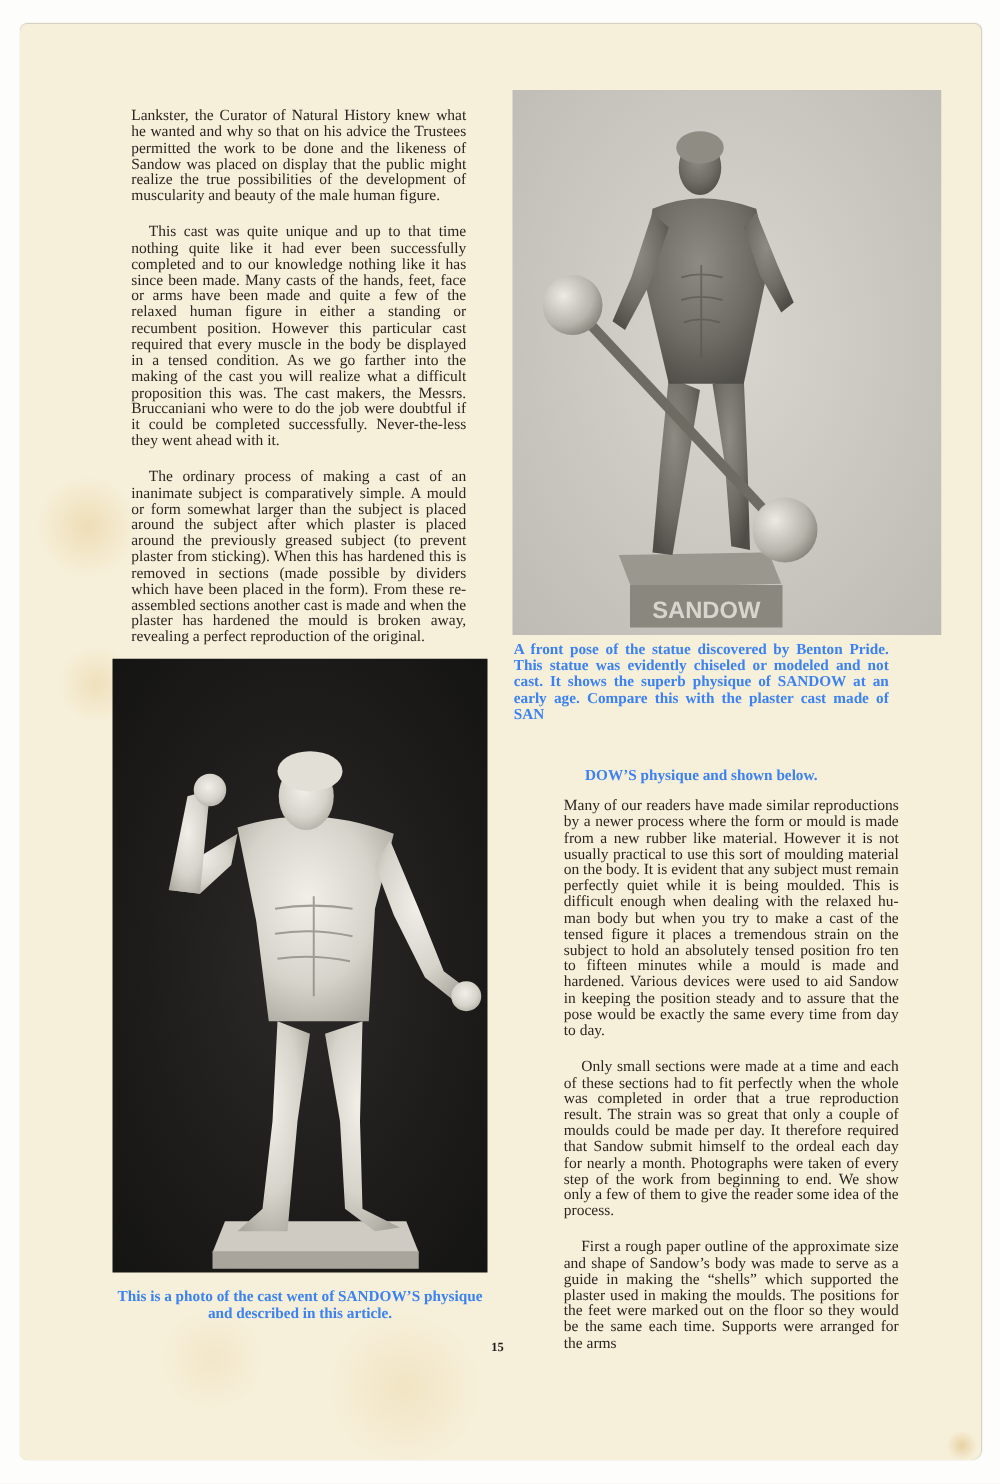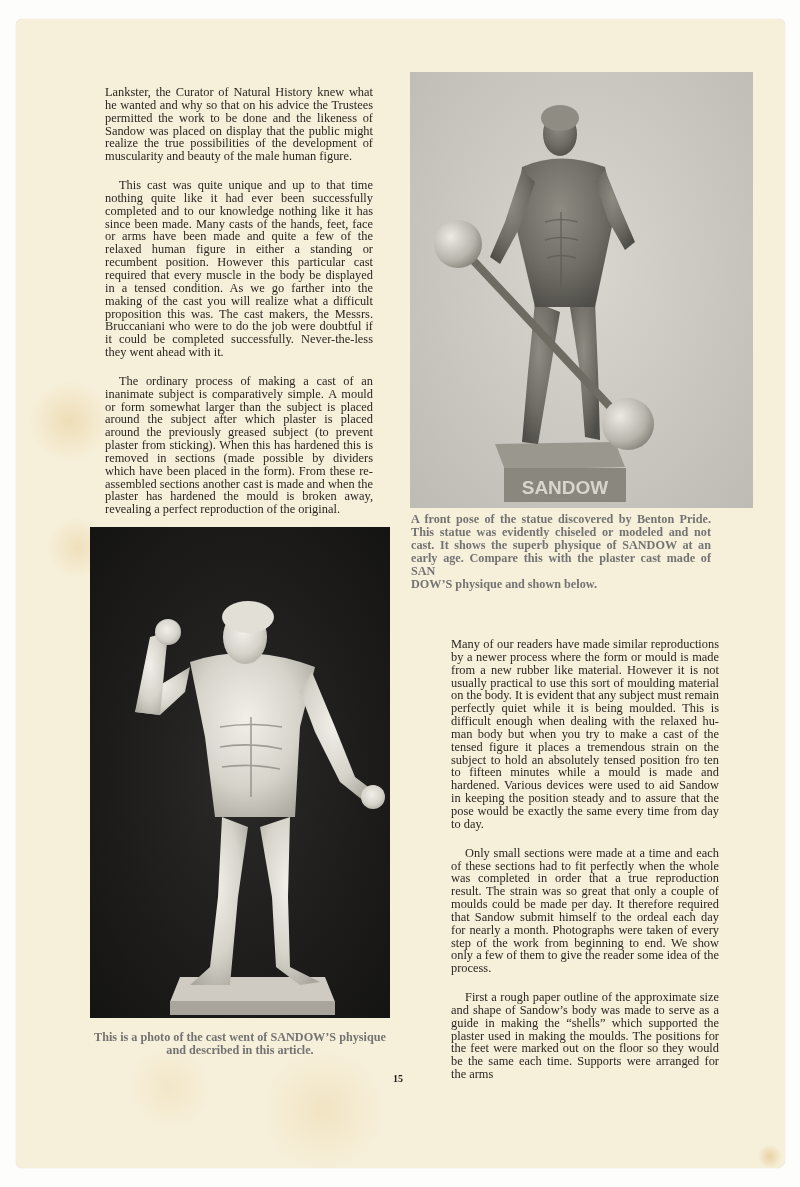--- a/index.html
+++ b/index.html
@@ -38,25 +38,25 @@
     background: radial-gradient(ellipse at 50% 45%, #d8d6ce 0%, #c9c7bf 55%, #bdbbb3 100%);
     padding-left: 44px;
   }
   .photo-bottom {
     left: 90px; top: 527px; width: 300px; height: 491px;
     background: radial-gradient(ellipse at 50% 50%, #2b2a28 0%, #1d1c1b 60%, #141413 100%);
   }
   .photo svg { position: absolute; left: 0; top: 0; }
 
   .caption {
-    position: absolute; font-weight: bold; color: #737373;
+    position: absolute; font-weight: bold; color: #3b82f6;
     font-size: 12.2px; line-height: 12.9px; text-align: justify;
   }
   .caption-top { left: 411px; top: 513px; width: 300px; }
-  .caption-top .last { display: block; }
+  .caption-top .last { text-align: center; display: block; margin-top: 36px; }
   .caption-bottom { left: 90px; top: 1031px; width: 300px; text-align: center; }
 
   .page-number {
     position: absolute; left: 393px; top: 1073px; font-weight: bold;
     font-size: 10px; color: #1f1c19;
   }
 </style>
 </head>
 <body>
 

